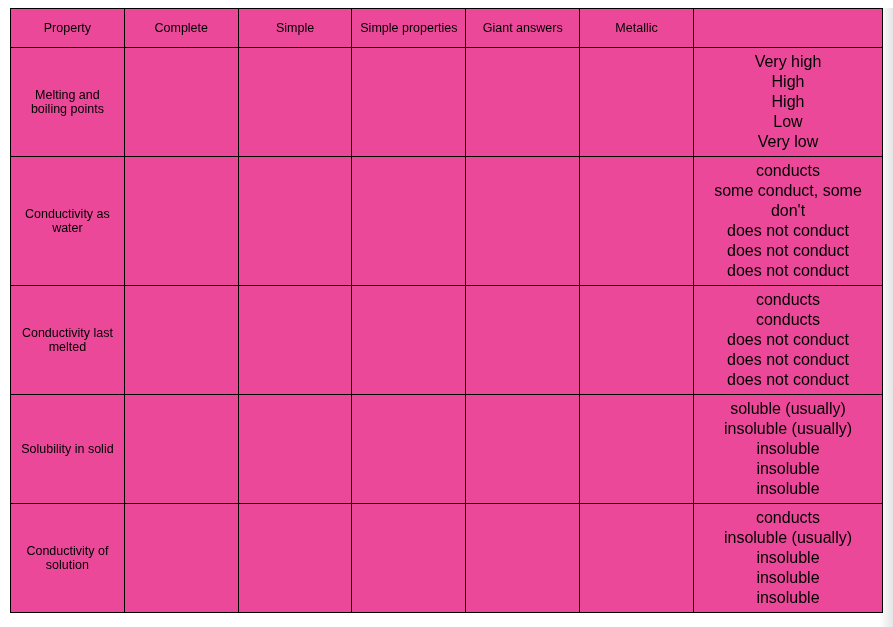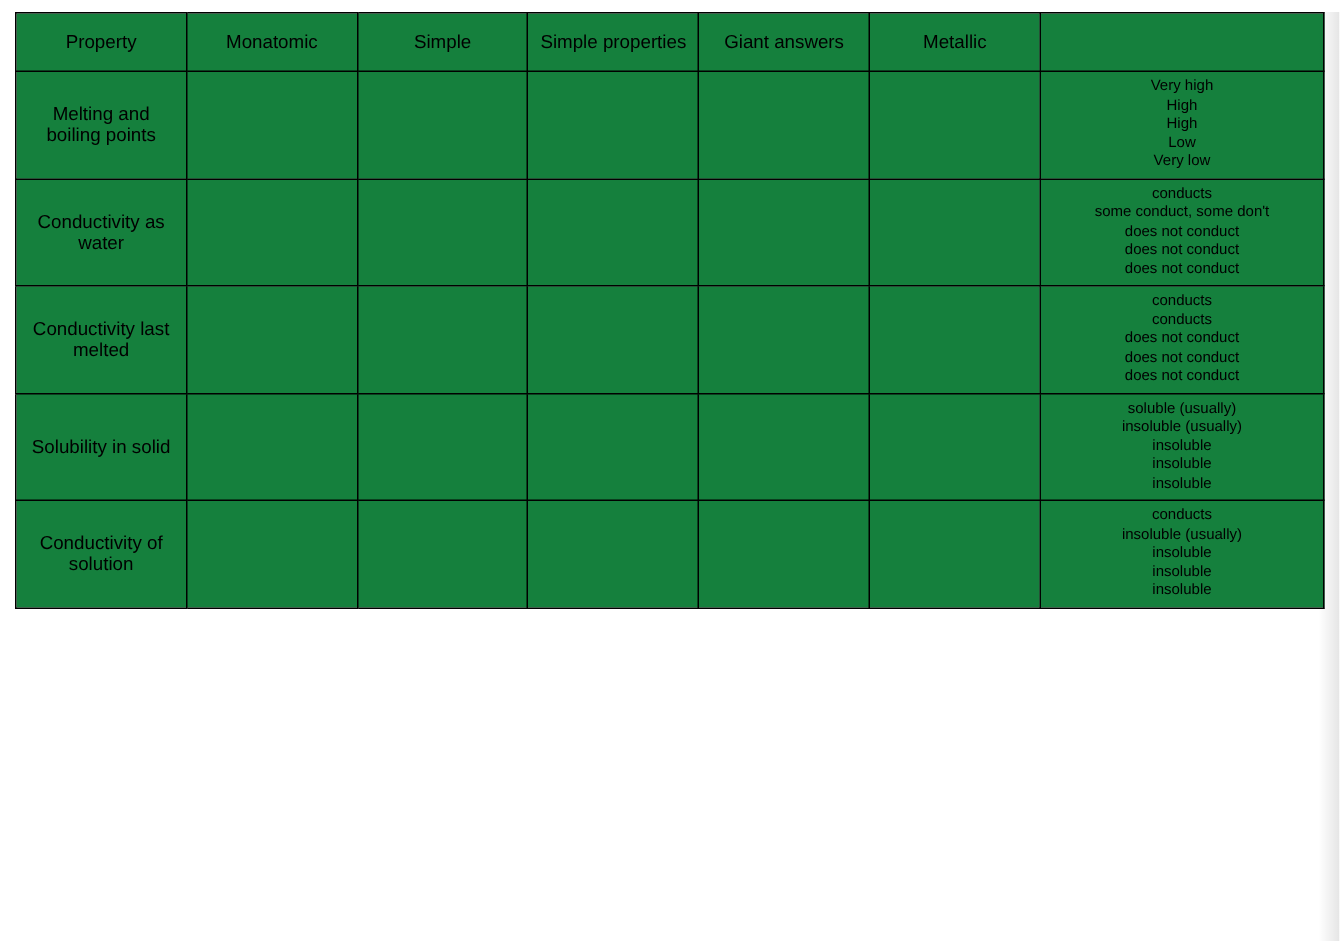--- a/index.html
+++ b/index.html
@@ -70,36 +70,36 @@
     border-collapse: collapse;
     margin: 8px 10px 0 10px;
     width: calc(100% - 20px);
     font-size: 12.5px;
   }
   table.props th, table.props td {
     border: 1px solid #000;
     padding: 4px 6px;
     text-align: center;
     vertical-align: middle;
-    background:#15803d;
+    background:#ec4899;
   }
   table.props thead th {
     font-weight: 400;
     height: 30px;
   }
   table.props tbody td.rowlabel {
     width: 96px;
     height: 56px;
   }
   table.props tbody td.fill {
     width: 96px;
   }
   table.props tbody td.answers {
     width: 168px;
-    font-size: 10px;
+    font-size: 16px;
     line-height: 1.25;
   }
   
   .page::after{
     content:"";
     position:absolute;
     top:0; right:0;
     width:14px;
     height:100%;
     background: linear-gradient(to left, rgba(0,0,0,0.10), rgba(0,0,0,0));
@@ -110,21 +110,21 @@
 <body>
 
 <div class="page">
 
 
 
   <table class="props">
     <thead>
       <tr>
         <th>Property</th>
-        <th>Monatomic</th>
+        <th>Complete</th>
         <th>Simple</th>
         <th>Simple properties</th>
         <th>Giant answers</th>
         <th>Metallic</th>
         <th></th>
       </tr>
     </thead>
     <tbody id="props-body">
 
     <tr>

